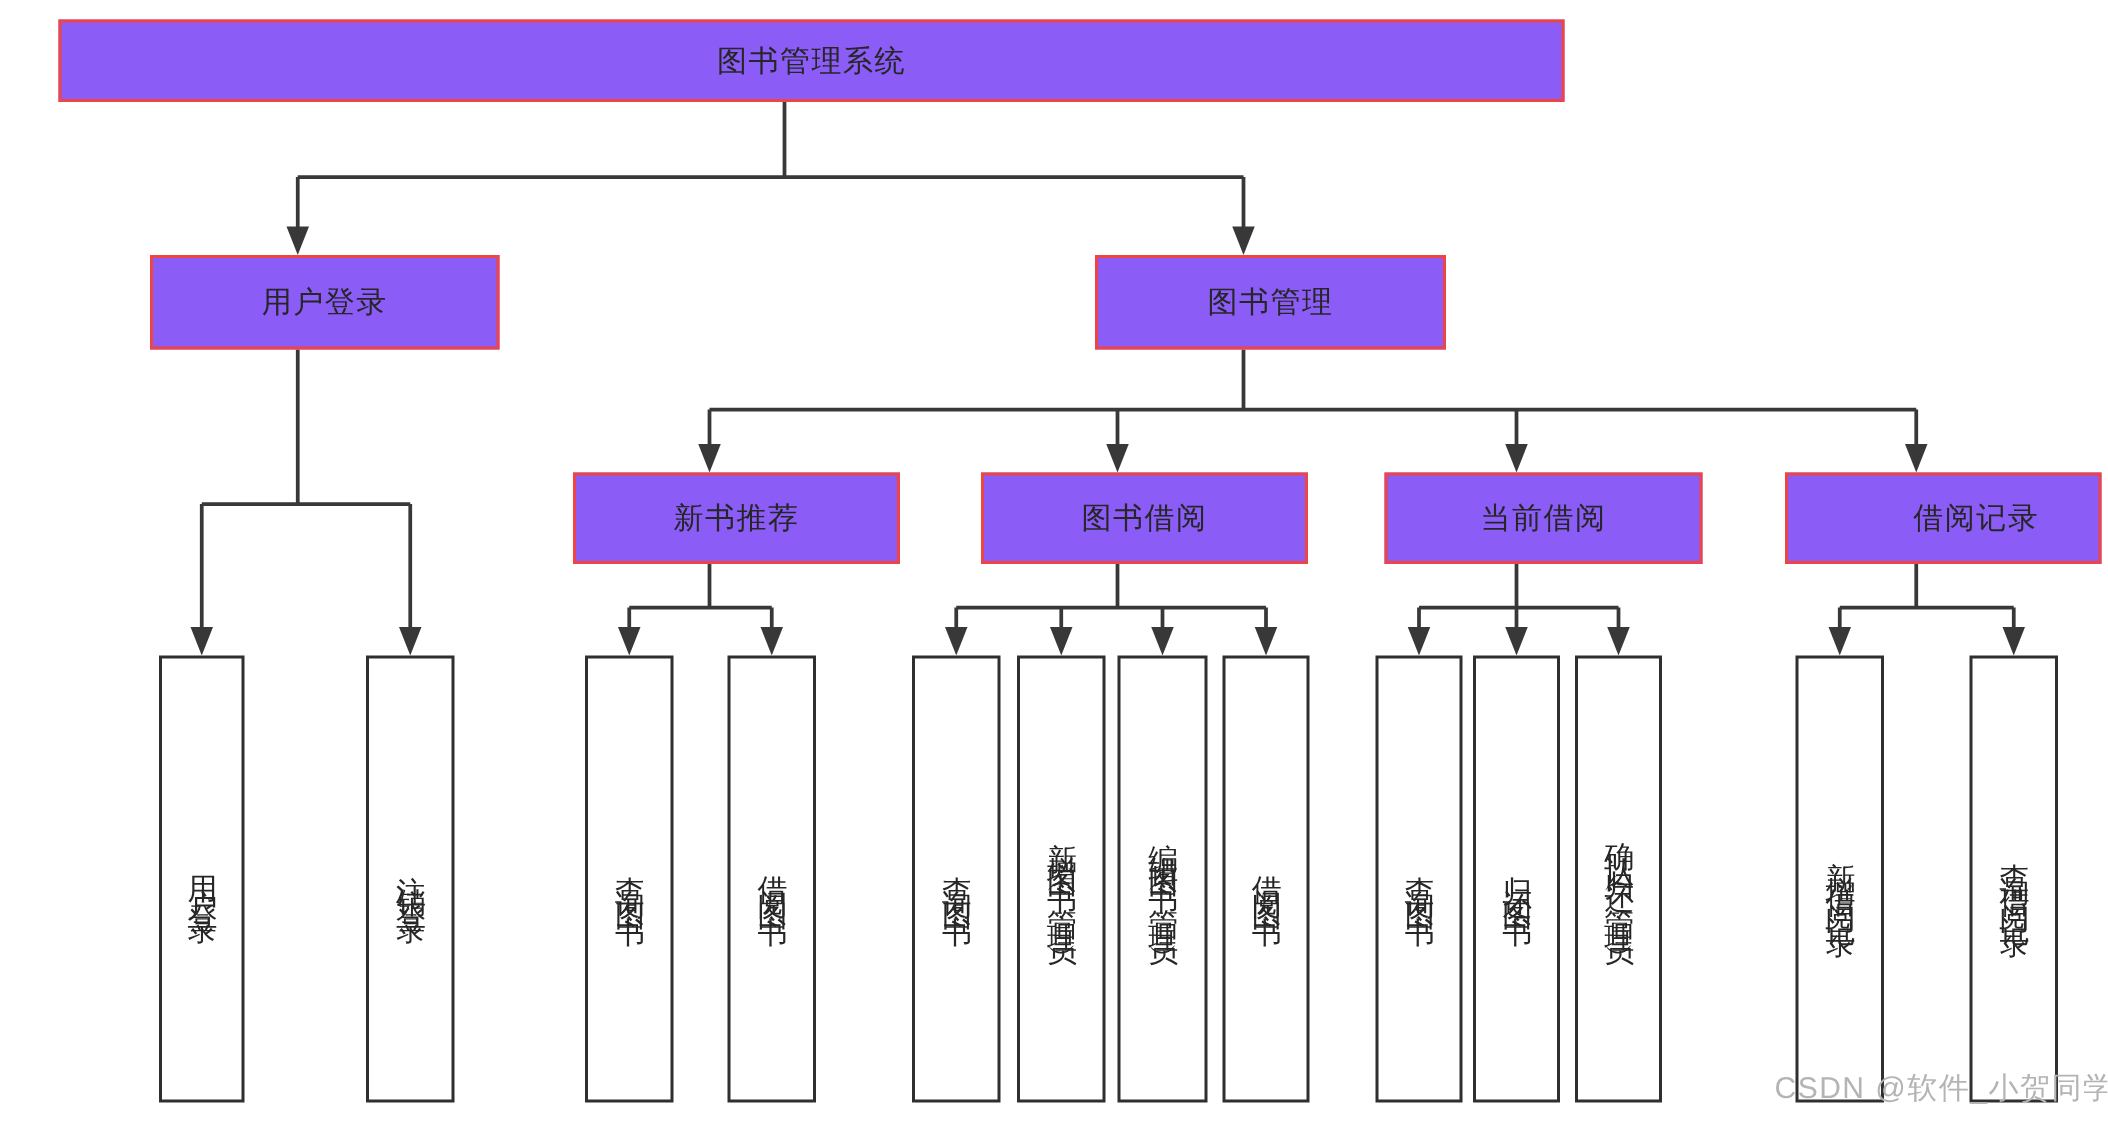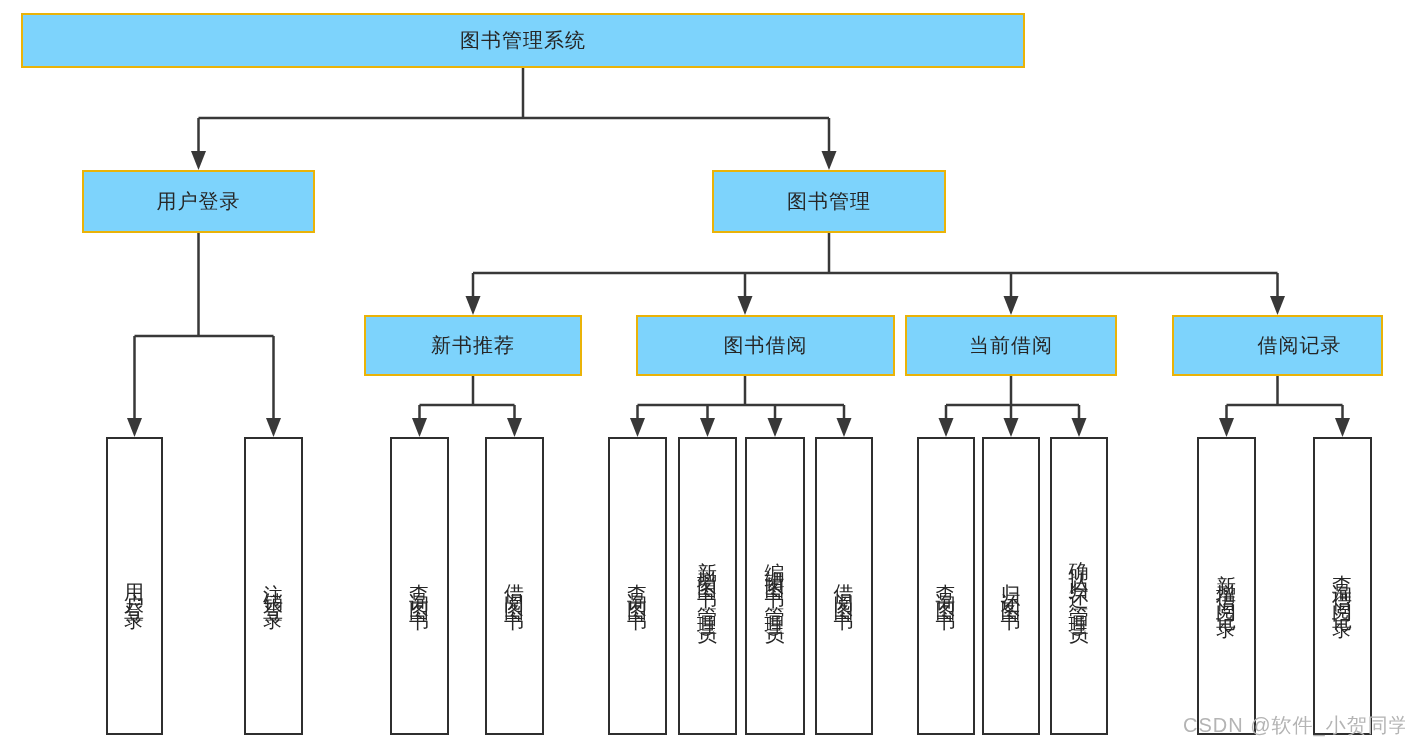--- a/index.html
+++ b/index.html
@@ -17,29 +17,30 @@
   }
   #connectors {
     position: absolute;
     left: 0;
     top: 0;
     pointer-events: none;
   }
   .hbox {
     position: absolute;
     box-sizing: border-box;
-    background: #7dd3fc;
-    border: 2px solid #eab308;
+    background: #8b5cf6;
+    border: 2px solid #ef4444;
     display: flex;
     align-items: center;
     justify-content: center;
     font-size: 20px;
     color: #262626;
     letter-spacing: 1px;
     white-space: nowrap;
+    margin-left: 18px;
   }
   .vbox {
     position: absolute;
     box-sizing: border-box;
     background: #ffffff;
     border: 2px solid #2f2f2f;
     display: flex;
     align-items: center;
     justify-content: center;
   }
@@ -118,21 +119,21 @@
   <div class="hbox" style="left:82px; top:170px; width:233px; height:63px;">
     <span>用户登录</span>
   </div>
   <div class="hbox" style="left:712px; top:170px; width:234px; height:63px;font-family:Liberation Serif, serif;">
     <span>图书管理</span>
   </div>
 
   <div class="hbox" style="left:364px; top:315px; width:218px; height:61px;">
     <span>新书推荐</span>
   </div>
-  <div class="hbox" style="left:636px; top:315px; width:259px; height:61px;">
+  <div class="hbox" style="left:636px; top:315px; width:218px; height:61px;">
     <span>图书借阅</span>
   </div>
   <div class="hbox" style="left:905px; top:315px; width:212px; height:61px;font-family:Liberation Mono, monospace;">
     <span>当前借阅</span>
   </div>
   <div class="hbox" style="left:1172px; top:315px; width:211px; height:61px;padding-left:44px;">
     <span>借阅记录</span>
   </div>
 
   <div class="vbox" style="left:106px; top:437px; width:57px; height:298px;">

